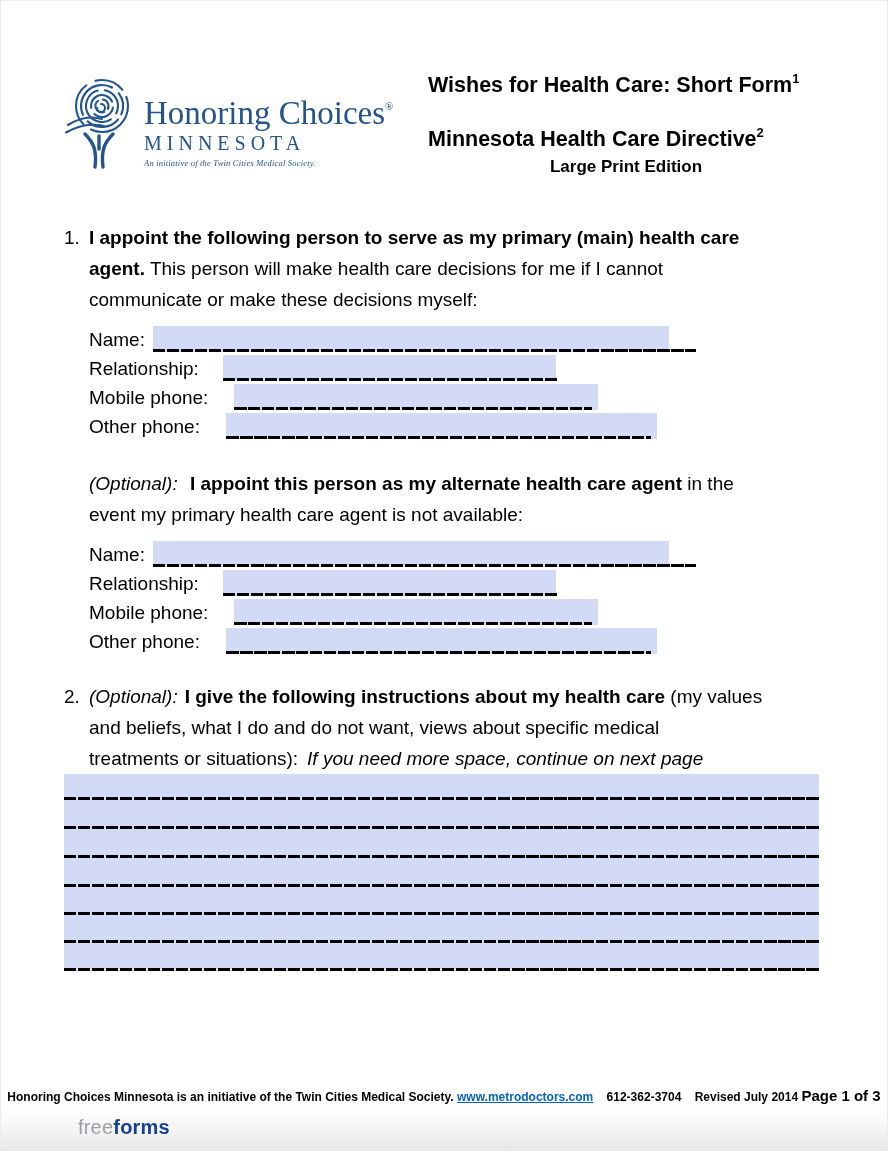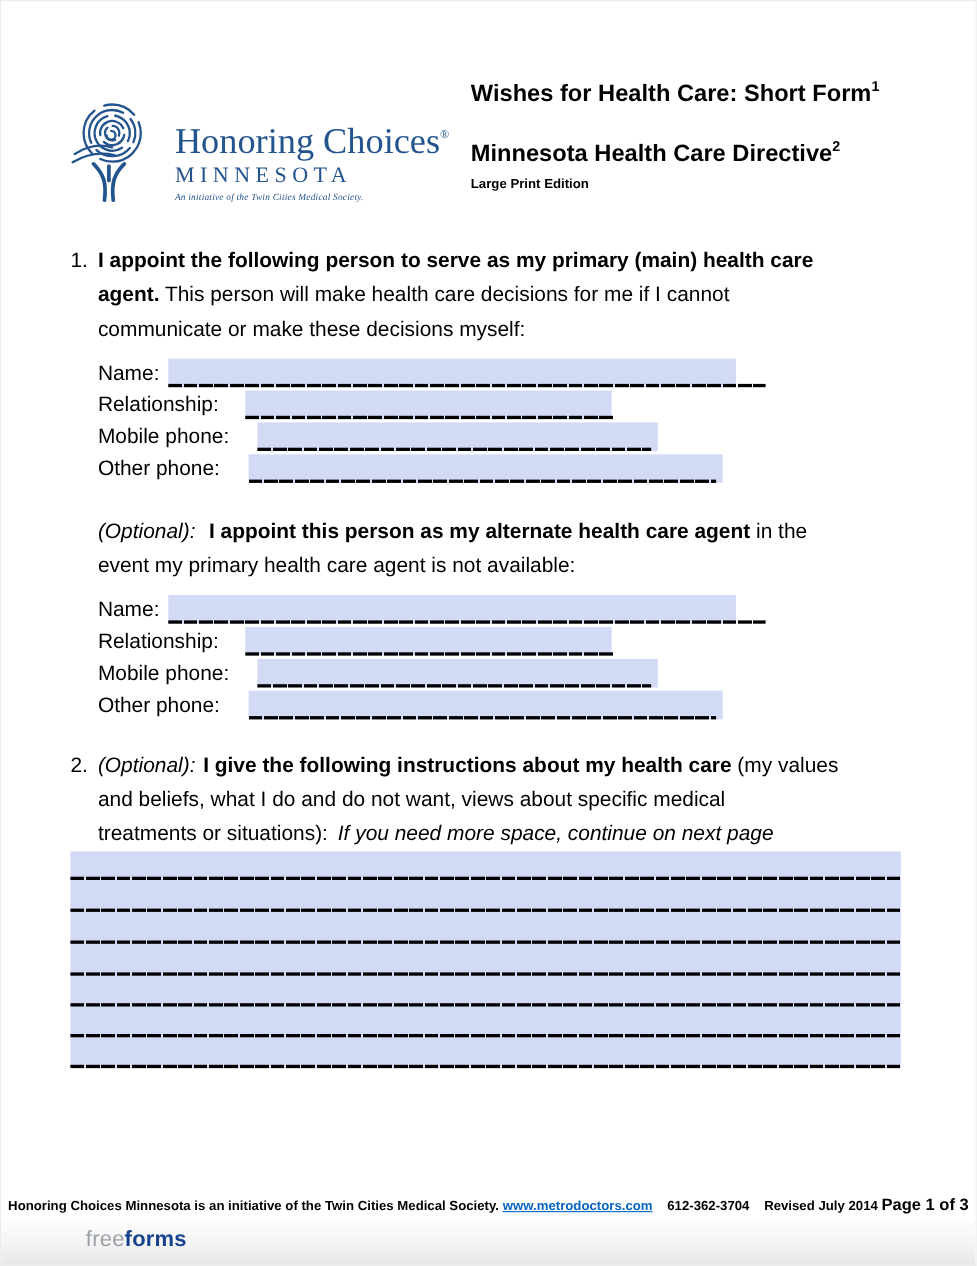--- a/index.html
+++ b/index.html
@@ -15,32 +15,32 @@
     background:#fff;
     border:1px solid #ececec;
     box-sizing:border-box;
     overflow:hidden;
     font-family:"Liberation Sans",sans-serif;
     color:var(--ink);
     padding:55px 63px 0 63px;
   }
   
   .header{display:flex;}
-  .logo-block{width:364px;display:flex;align-items:flex-end;gap:15px;}
+  .logo-block{width:364px;display:flex;align-items:center;}
   .tree{width:74px;height:96px;flex:none;margin-top:2px;}
   .logo-text{margin-left:6px;padding-top:16px;}
   .brand{font-family:"Liberation Serif",serif;font-size:33px;color:var(--navy);line-height:34px;white-space:nowrap;}
   .brand sup{font-size:11px;vertical-align:14px;}
   .region{font-family:"Liberation Serif",serif;font-size:20px;letter-spacing:5px;color:var(--navy);margin-top:2px;}
   .tagline{font-family:"Liberation Serif",serif;font-style:italic;font-size:8.5px;color:var(--navy);margin-top:3px;letter-spacing:.2px;}
   .title-block{flex:1;padding-top:10px;}
   .title-block .t1{font-size:21.5px;font-weight:bold;margin:0 0 22px 0;line-height:26px;}
   .title-block .t2{font-size:21.5px;font-weight:bold;margin:0 0 4px 0;line-height:26px;}
   .title-block sup{font-size:13px;vertical-align:9px;font-weight:bold;}
-  .edition{font-size:12px;font-weight:bold;line-height:22px;margin:0 0 6px 0;}
+  .edition{font-size:17px;font-weight:bold;line-height:22px;margin:0 0 6px 0;text-align:center;}
   .note{font-size:15.5px;font-weight:bold;font-style:italic;line-height:20px;}
   
   .frow{display:flex;height:29px;}
   .frow .lbl{width:var(--lw);font-size:19px;line-height:27px;white-space:nowrap;flex:none;}
   .frow .fld{position:relative;width:var(--bw);flex:none;}
   .frow .fld .box{position:absolute;left:0;top:0;width:var(--bw);height:26px;background:var(--blue);}
   .frow .fld .uline{position:absolute;left:0;top:23px;height:3px;width:var(--uw);
     background:repeating-linear-gradient(90deg,#000 0,#000 12.5px,rgba(0,0,0,0) 12.5px,rgba(0,0,0,0) 14px);}
   .f-fullname{--lw:105px;--bw:549px;--uw:537px;}
   .f-dob{--lw:133px;--bw:288px;--uw:276px;}

